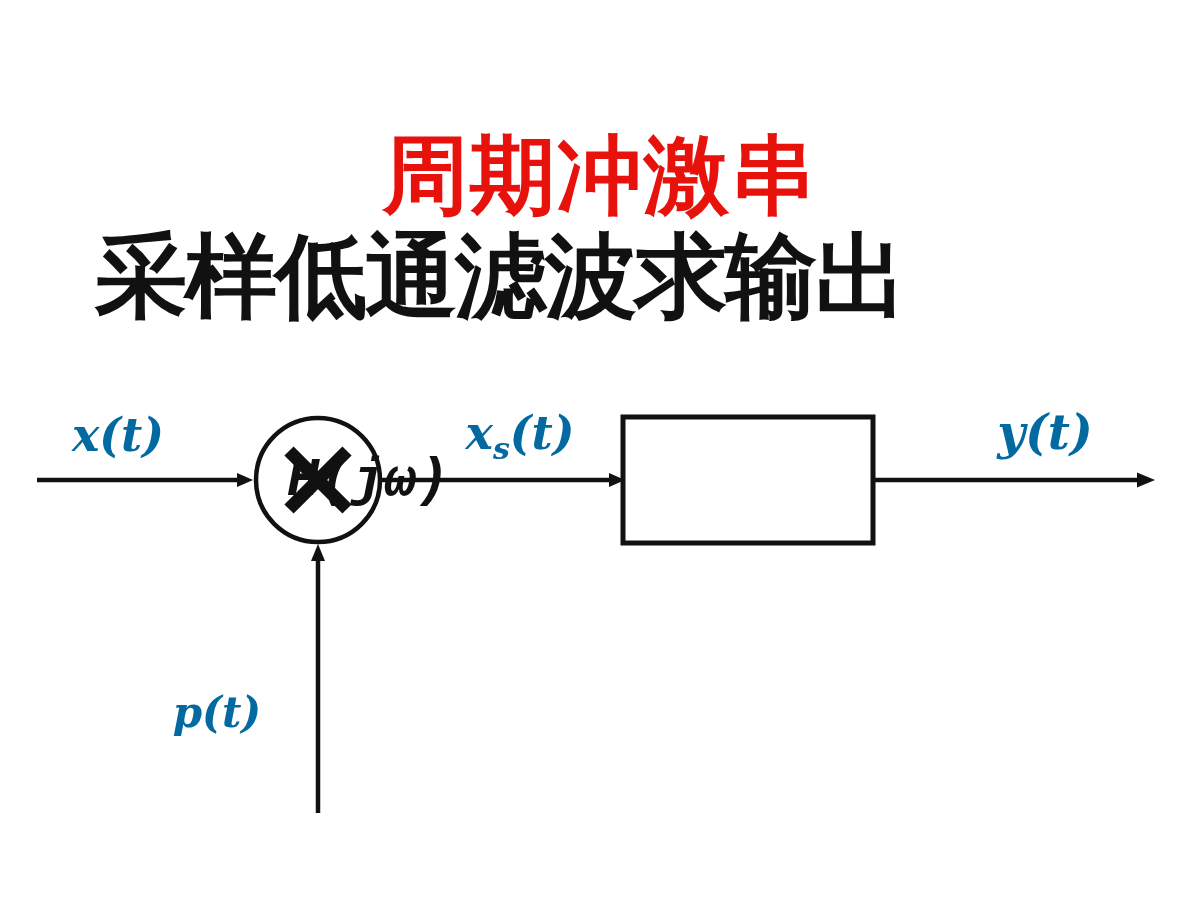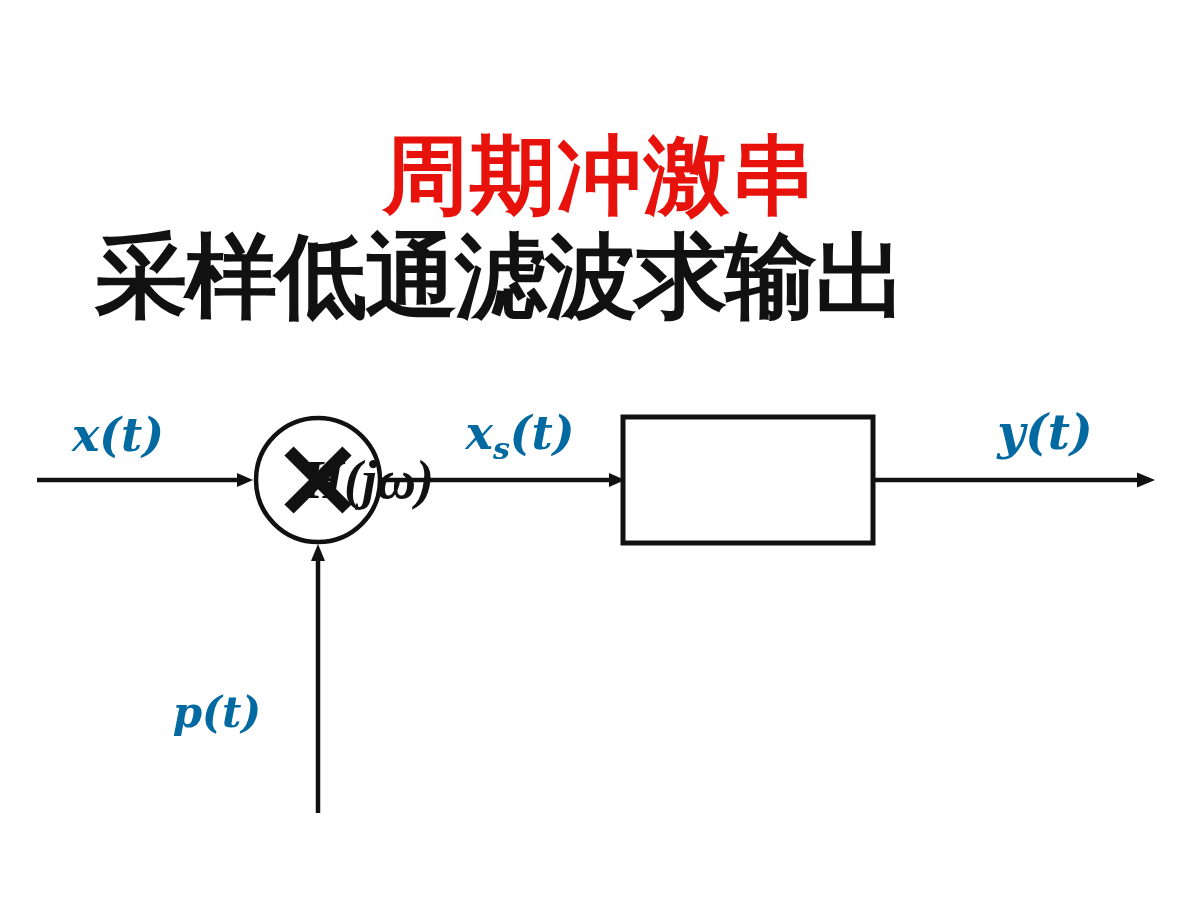--- a/index.html
+++ b/index.html
@@ -64,21 +64,21 @@
   }
   .label-input   { left: 58px;  top: 28px;  width: 120px; font-size: 46px; }
   .label-sampled { left: 452px; top: 26px;  width: 136px; font-size: 46px; font-style: italic; }
   .label-output  { left: 980px; top: 24px;  width: 130px; font-size: 48px; }
   .label-impulse { left: 157px; top: 308px; width: 120px; font-size: 42px; }
   .label-filter {
     left: 243px; top: 37px; width: 250px; height: 126px;
     display: flex; align-items: center; justify-content: center;
     font-size: 54px;
     position: absolute;
-    font-family: Liberation Serif, serif;
+    font-family: Liberation Mono, monospace;
     font-weight: bold;
     font-style: italic;
     color: #111111;
   }
   .label-sampled sub {
     font-size: 30px;
     vertical-align: -10px;
     line-height: 0;
   }
 </style>

